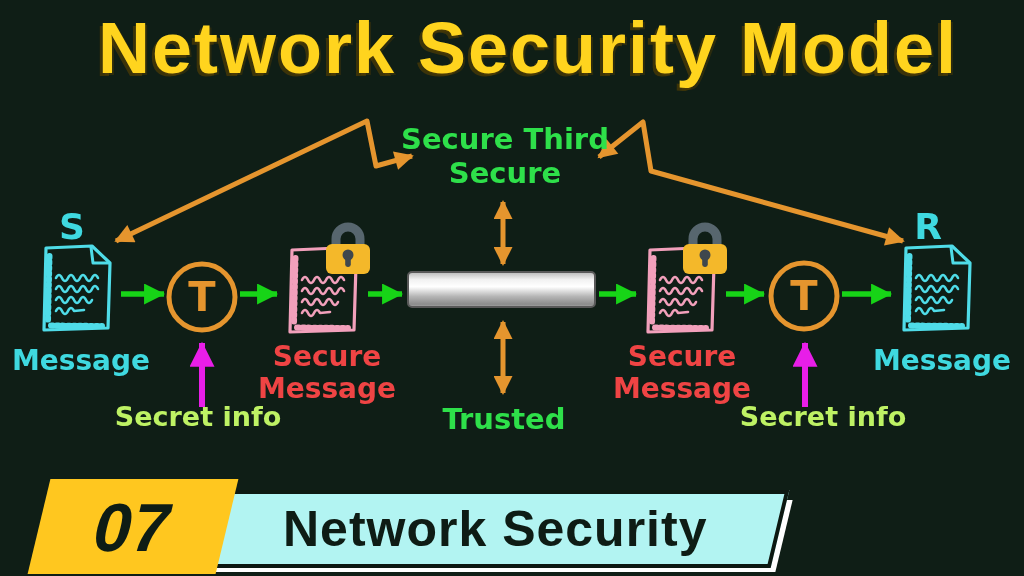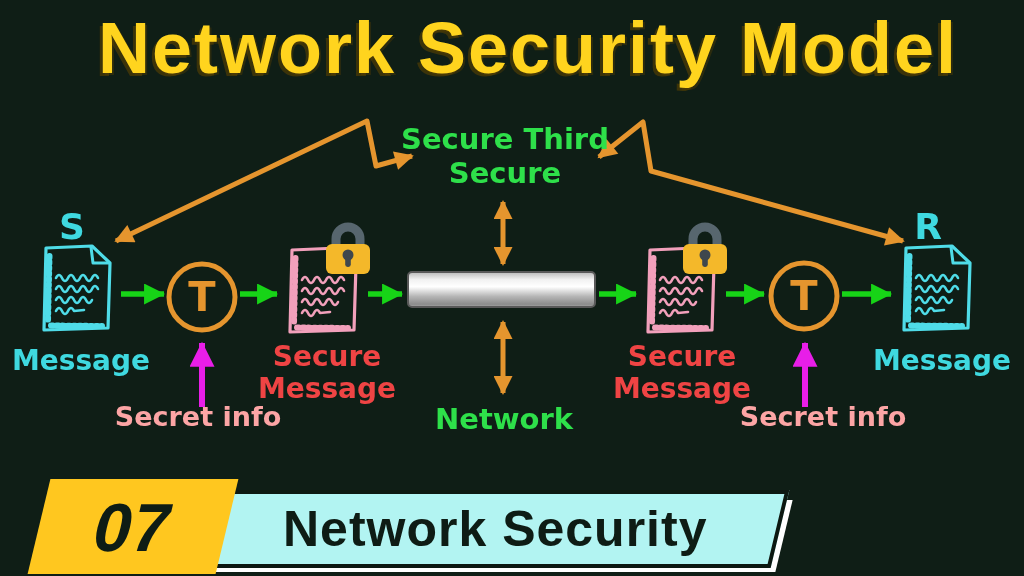--- a/index.html
+++ b/index.html
@@ -14,21 +14,21 @@
          text-shadow:-3px 3px 0 rgba(96,70,0,.55), 2px 2px 0 rgba(96,70,0,.35);}
 
   
   .diagram-svg{position:absolute;left:0;top:0;}
 
   
   .lbl{position:absolute;text-align:center;font-weight:bold;}
   .cyan{color:#3fd9e0;}
   .green{color:#2ee04a;}
   .pink{color:#ef4444;}
-  .magenta{color:#fca5a5;}
+  .magenta{color:#bef264;}
 
   .s-label   {left:37px;  top:206px; width:70px;  font-size:36px;}
   .r-label   {left:893px; top:206px; width:70px;  font-size:36px;}
   .msg-left  {left:1px;   top:344px; width:160px; font-size:28px;}
   .msg-right {left:862px; top:344px; width:160px; font-size:28px;}
   .ttp1      {left:355px; top:122px; width:300px; font-size:29px;}
   .ttp2      {left:355px; top:156px; width:300px; font-size:29px;}
   .opponent  {left:354px; top:402px; width:300px; font-size:29px;}
   .sec-l1    {left:227px; top:340px; width:200px; font-size:28px;}
   .sec-l2    {left:227px; top:372px; width:200px; font-size:28px;}
@@ -149,21 +149,21 @@
     <text class="t-letter" x="202" y="311">T</text>
     <text class="t-letter" x="804" y="310">T</text>
   </svg>
 
   <div class="lbl cyan s-label">S</div>
   <div class="lbl cyan r-label">R</div>
   <div class="lbl cyan msg-left">Message</div>
   <div class="lbl cyan msg-right">Message</div>
   <div class="lbl green ttp1">Secure Third</div>
   <div class="lbl green ttp2">Secure</div>
-  <div class="lbl green opponent">Network</div>
+  <div class="lbl green opponent">Trusted</div>
   <div class="lbl pink sec-l1">Secure</div>
   <div class="lbl pink sec-l2">Message</div>
   <div class="lbl pink sec-r1">Secure</div>
   <div class="lbl pink sec-r2">Message</div>
   <div class="lbl magenta secret-l">Secret info</div>
   <div class="lbl magenta secret-r">Secret info</div>
 
   <div class="white-strip"></div>
   <div class="series-box">
     <span>Network Security</span>

